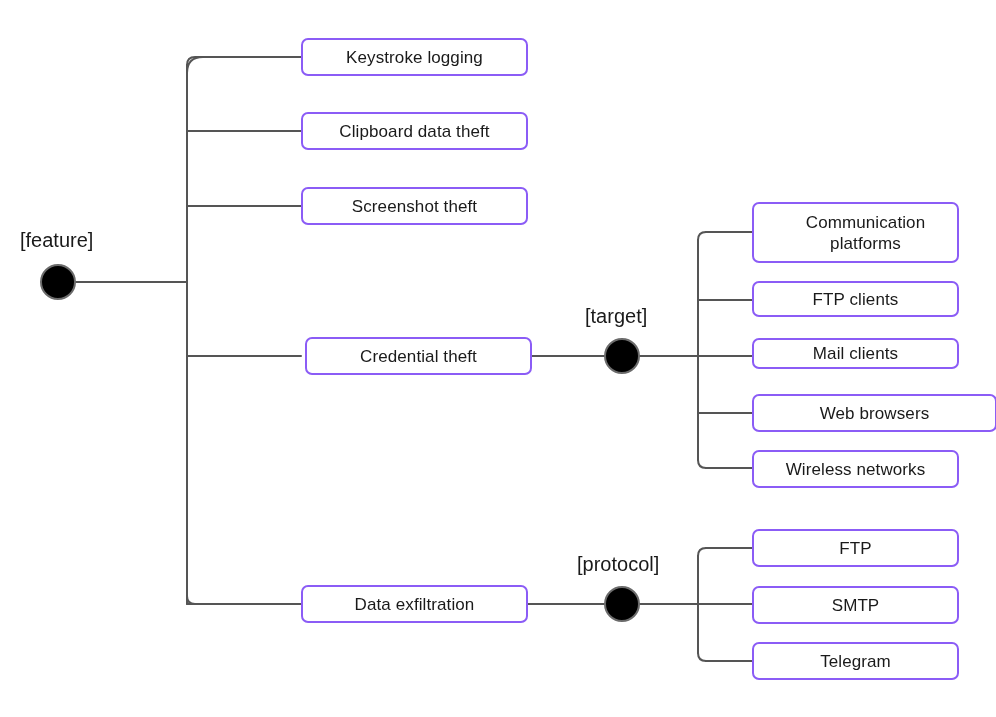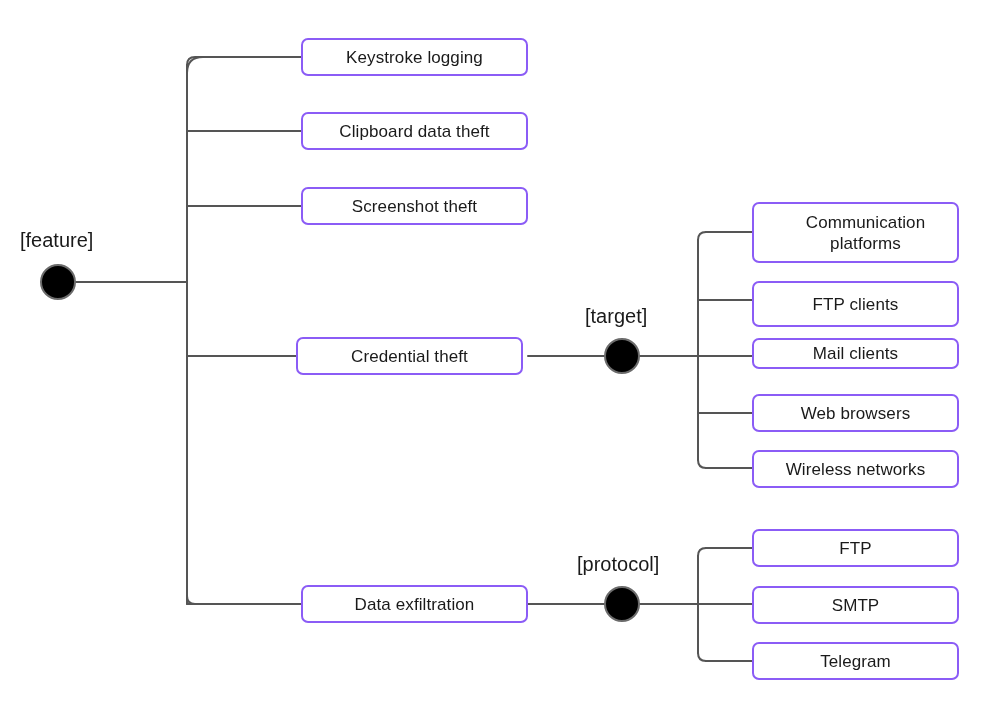--- a/index.html
+++ b/index.html
@@ -125,38 +125,38 @@
 
   <div class="node-box" style="left:301px; top:38px; width:227px; height:38px;">
     <span class="label">Keystroke logging</span>
   </div>
   <div class="node-box" style="left:301px; top:112px; width:227px; height:38px;">
     <span class="label">Clipboard data theft</span>
   </div>
   <div class="node-box" style="left:301px; top:187px; width:227px; height:38px;">
     <span class="label">Screenshot theft</span>
   </div>
-  <div class="node-box" style="left:296px; top:337px; width:227px; height:38px;">
+  <div class="node-box" style="left:305px; top:337px; width:227px; height:38px;">
     <span class="label">Credential theft</span>
   </div>
   <div class="node-box" style="left:301px; top:585px; width:227px; height:38px;">
     <span class="label">Data exfiltration</span>
   </div>
 
   <div class="node-box" style="left:752px; top:202px; width:207px; height:61px;padding-left:20px;">
     <span class="label">Communication
 platforms</span>
   </div>
-  <div class="node-box" style="left:752px; top:281px; width:207px; height:46px;">
+  <div class="node-box" style="left:752px; top:281px; width:207px; height:36px;">
     <span class="label">FTP clients</span>
   </div>
   <div class="node-box" style="left:752px; top:338px; width:207px; height:31px;">
     <span class="label">Mail clients</span>
   </div>
-  <div class="node-box" style="left:752px; top:394px; width:207px; height:38px;">
+  <div class="node-box" style="left:752px; top:394px; width:245px; height:38px;">
     <span class="label">Web browsers</span>
   </div>
   <div class="node-box" style="left:752px; top:450px; width:207px; height:38px;">
     <span class="label">Wireless networks</span>
   </div>
 
   <div class="node-box" style="left:752px; top:529px; width:207px; height:38px;">
     <span class="label">FTP</span>
   </div>
   <div class="node-box" style="left:752px; top:586px; width:207px; height:38px;">

